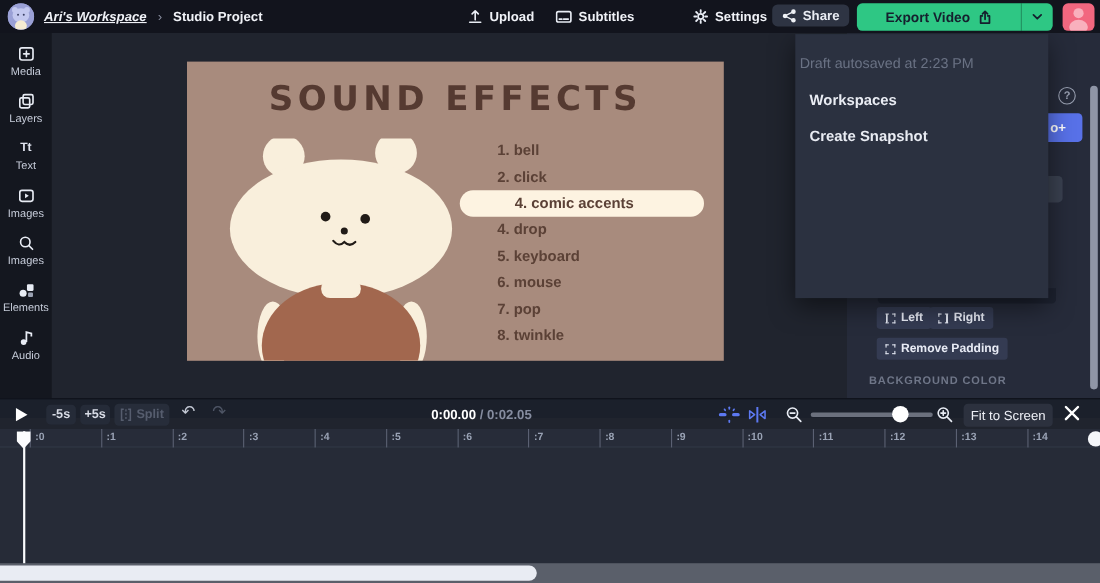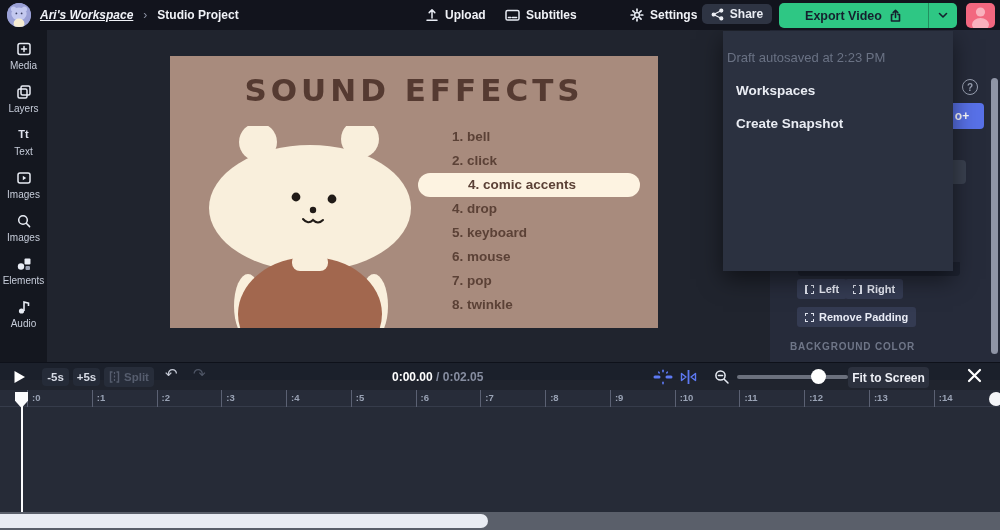--- a/index.html
+++ b/index.html
@@ -94,22 +94,22 @@
                color:#565d6e; font-size:11.5px; font-weight:700; display:flex; align-items:center; justify-content:center; gap:4px; }
   #undo-btn { left:165px; top:2px; font-size:15px; color:#c3c8d4; font-family:"DejaVu Sans",sans-serif; cursor:pointer; }
   #redo-btn { left:193px; top:2px; font-size:15px; color:#4e5565; font-family:"DejaVu Sans",sans-serif; cursor:pointer; }
   #time-display { left:392px; top:7px; font-size:12px; }
   #time-display .cur { color:#ffffff; font-weight:800; }
   #time-display .tot { color:#868da0; font-weight:600; }
   #snap-icon { left:653px; top:6px; } #mirror-icon { left:680px; top:6px; }
   #zoom-out-btn { left:714px; top:6px; } #zoom-in-btn { left:851px; top:6px; }
   #zoom-slider { left:737px; top:12px; width:111px; height:4px; background:#6b707d; border-radius:2px; cursor:pointer; }
   #zoom-knob { position:absolute; left:74px; top:-6px; width:15px; height:15px; border-radius:50%; background:#fff; }
-  #fit-btn { left:848px; top:4px; width:81px; height:21px; background:#2c313e; border-radius:4px;
-             color:#eef0f6; font-size:12px; font-weight:700; display:flex; align-items:center; justify-content:center; cursor:pointer; }
+  #fit-btn { left:876px; top:4px; width:81px; height:21px; background:#2c313e; border-radius:4px;
+             color:#eef0f6; font-size:12px; font-weight:400; display:flex; align-items:center; justify-content:center; cursor:pointer; }
   #tl-close-btn { left:967px; top:5px; cursor:pointer; }
 
   
   #ruler { left:0; top:390px; width:1000px; height:17px; background:#272c39; border-bottom:1px solid #363c4b; }
   #ruler-ticks { position:absolute; left:27px; top:0; height:17px; display:flex; }
   .tick { width:64.78px; border-left:1px solid #5b6173; padding:2px 0 0 4px;
           font-size:9.5px; color:#9aa3b5; font-weight:600; }
   #ruler-handle { left:989px; top:392px; width:14px; height:14px; border-radius:7px; background:#f4f6f9; z-index:25; }
   #track-area { left:0; top:407px; width:1000px; height:105px; background:#262b37; }
   #playhead-line { left:21px; top:392px; width:2px; height:120px; background:#fbfcfe; z-index:40; }

